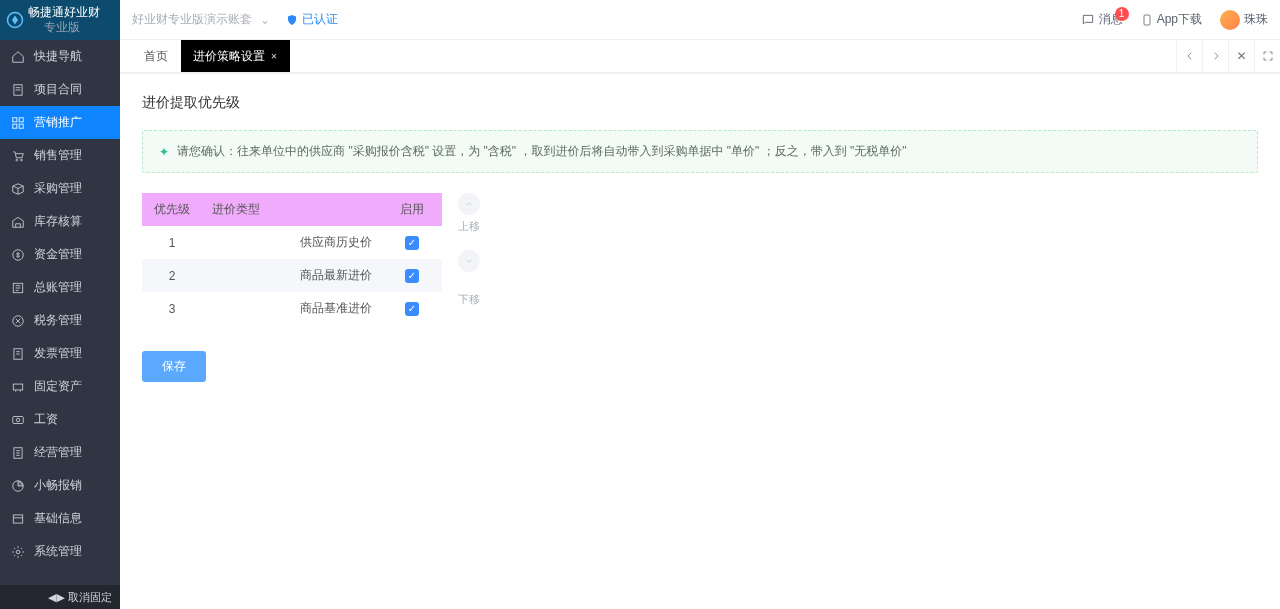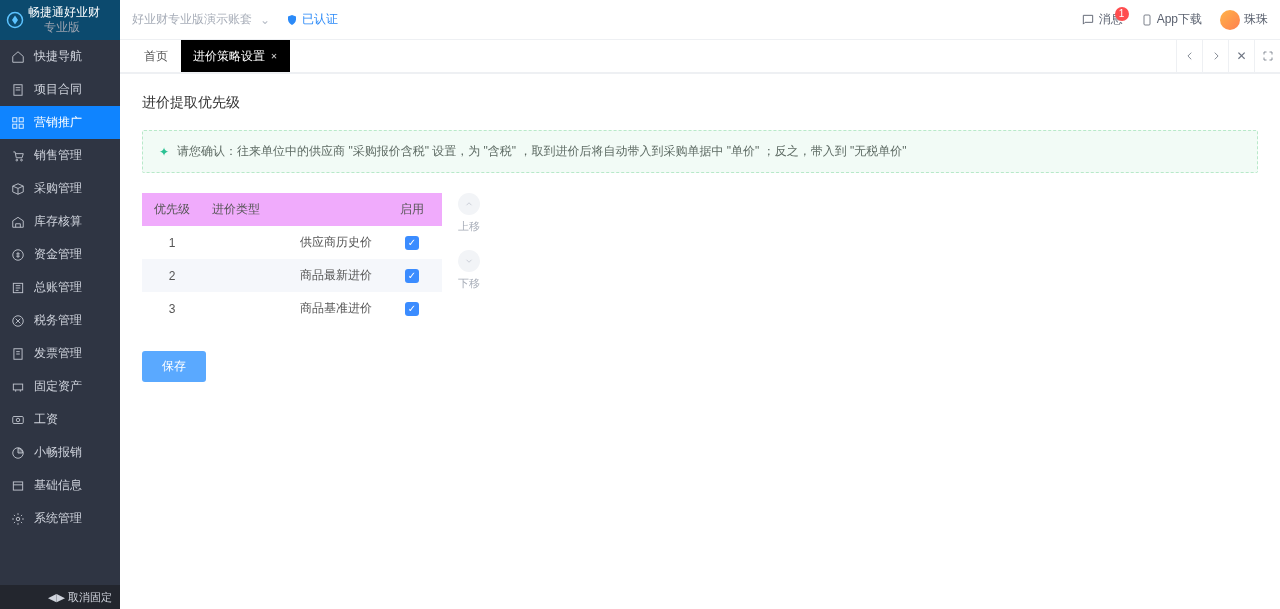--- a/index.html
+++ b/index.html
@@ -174,20 +174,29 @@
               <svg width="14" height="14" viewBox="0 0 24 24" fill="none" stroke="currentColor" stroke-width="1.6">
                 <rect x="3" y="6" width="18" height="12" rx="2"></rect>
                 <circle cx="12" cy="12" r="3"></circle>
               </svg>
             </span>
             <span class="s-label">工资</span>
           </div>
           <div class="side-item">
             <span class="s-icon">
               <svg width="14" height="14" viewBox="0 0 24 24" fill="none" stroke="currentColor" stroke-width="1.6">
+                <rect x="5" y="3" width="14" height="18"></rect>
+                <path d="M9 8h6M9 12h6M9 16h6"></path>
+              </svg>
+            </span>
+            <span class="s-label">经营管理</span>
+          </div>
+          <div class="side-item">
+            <span class="s-icon">
+              <svg width="14" height="14" viewBox="0 0 24 24" fill="none" stroke="currentColor" stroke-width="1.6">
                 <circle cx="12" cy="12" r="9"></circle>
                 <path d="M12 12V4a8 8 0 018 8z" fill="currentColor" fill-opacity=".3"></path>
               </svg>
             </span>
             <span class="s-label">小畅报销</span>
           </div>
           <div class="side-item">
             <span class="s-icon">
               <svg width="14" height="14" viewBox="0 0 24 24" fill="none" stroke="currentColor" stroke-width="1.6">
                 <rect x="4" y="5" width="16" height="14"></rect>
@@ -323,21 +332,21 @@
                   </svg>
             </div>
             <div style="text-align:center;margin-top:4px;">上移</div>
           </div>
           <div>
             <div class="move-btn">
               <svg width="10" height="10" viewBox="0 0 24 24">
                     <path d="M6 9 L12 15 L18 9" fill="none" stroke="#c2c7d0" stroke-width="2"></path>
                   </svg>
             </div>
-            <div style="text-align:right;margin-top:4px;">下移</div>
+            <div style="text-align:right;margin-top:20px;">下移</div>
           </div>
         </div>
       </div>
 
       <button class="save-btn">
         <span>保存</span>
       </button>
     </div>
   </div>
  </div>

